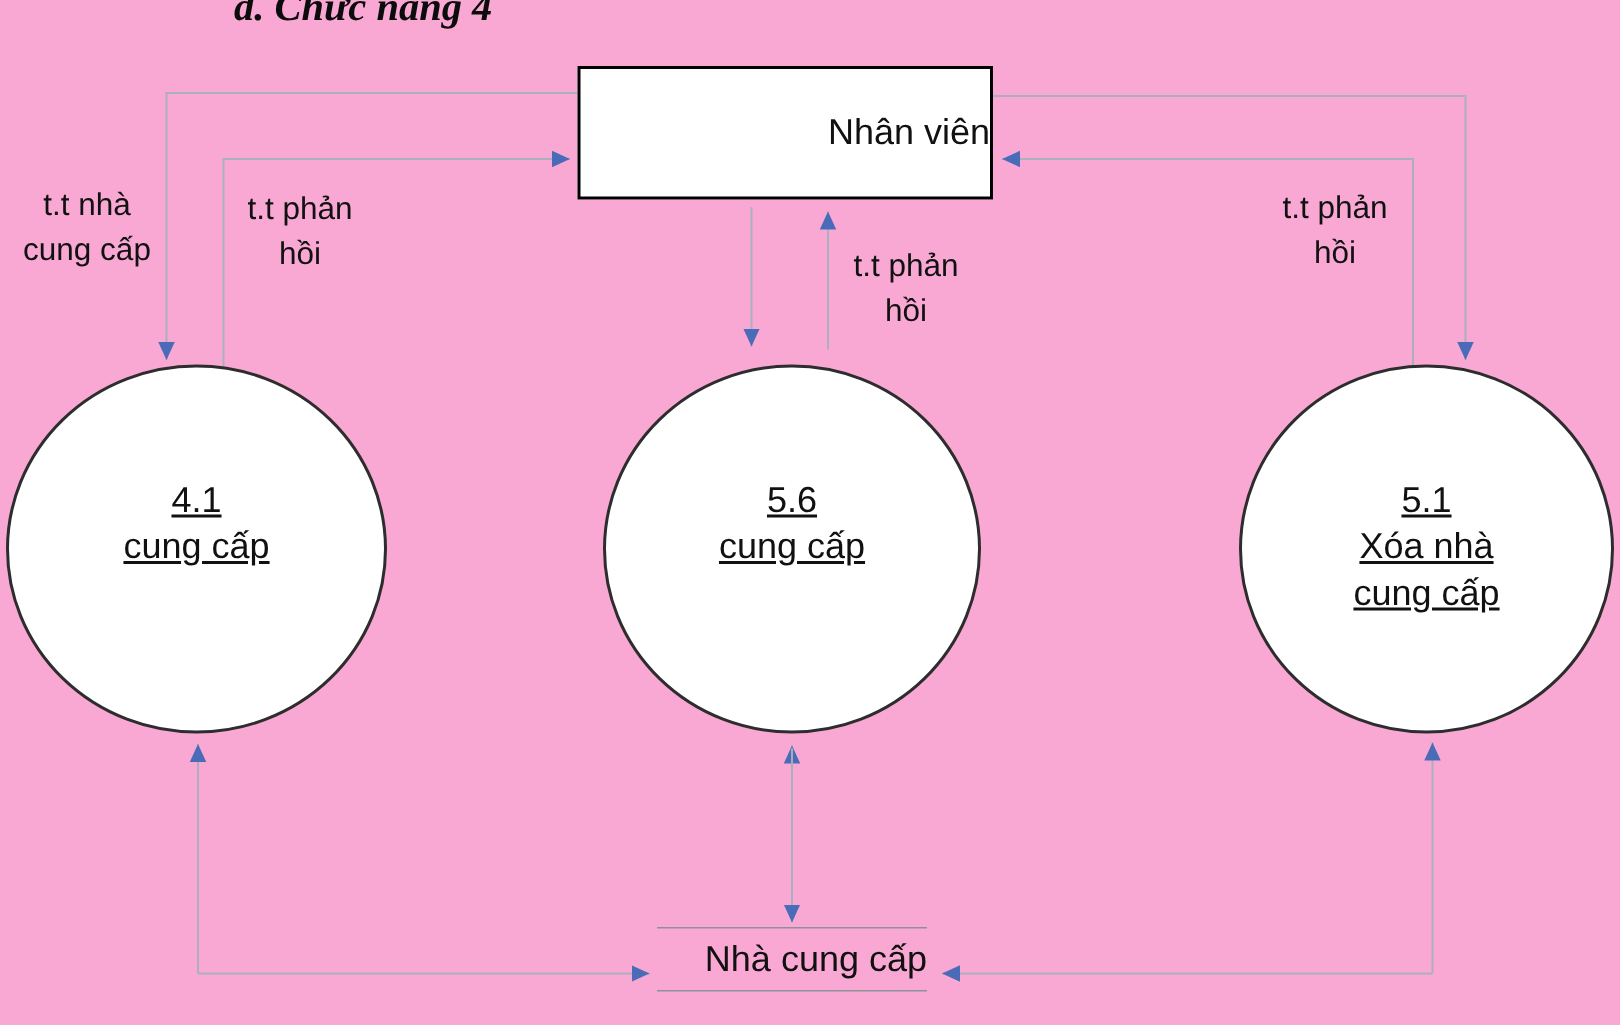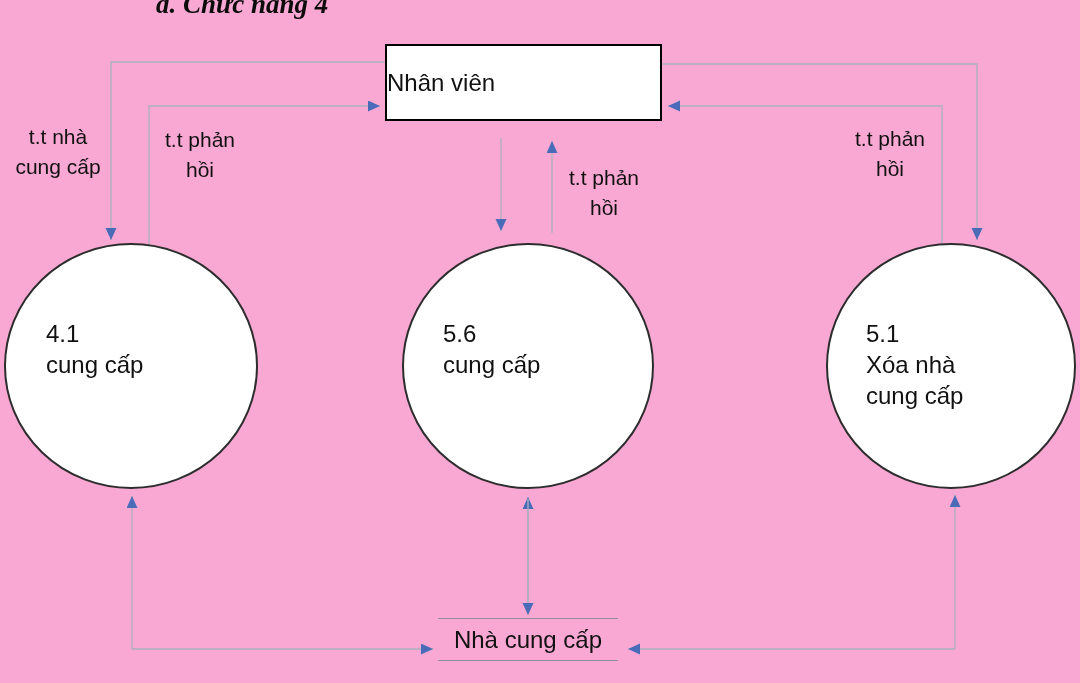--- a/index.html
+++ b/index.html
@@ -43,52 +43,53 @@
     fill: #ffffff;
     stroke: var(--shape, #2d2d2d);
     stroke-width: 2;
   }
   .marker-arrow { fill: var(--arrow, #4a6cb8); }
 
   .entity-box {
     left: 385px;
     top: 44px;
     width: 277px;
-    height: 77px;
+    height: 89px;
     box-sizing: border-box;
     border: 2.5px solid #000000;
     background: #ffffff;
     display: flex;
     align-items: center;
-    justify-content: flex-start;
+    justify-content: flex-end;
     font-size: 24px;
   }
 
   .process-label {
     width: 170px;
-    text-align: left;
+    text-align: center;
     font-size: 24px;
     line-height: 31px;
+    text-decoration: underline;
   }
   .process-label span { display: block; }
   .pl-1 { left: 46px;  top: 318px; }
   .pl-2 { left: 443px; top: 318px; }
   .pl-3 { left: 866px; top: 318px; }
 
   .data-store {
     left: 438px;
     top: 618px;
     width: 180px;
     height: 43px;
     box-sizing: border-box;
     border-top: 1.5px solid var(--store_line, #8d929a);
     border-bottom: 1.5px solid var(--store_line, #8d929a);
     display: flex;
     align-items: center;
-    justify-content: center;
+    justify-content: flex-end;
     font-size: 24px;
     background: transparent;
   }
 
   .flow-label {
     font-size: 21px;
     line-height: 30px;
     text-align: center;
     white-space: pre-line;
     width: 120px;

